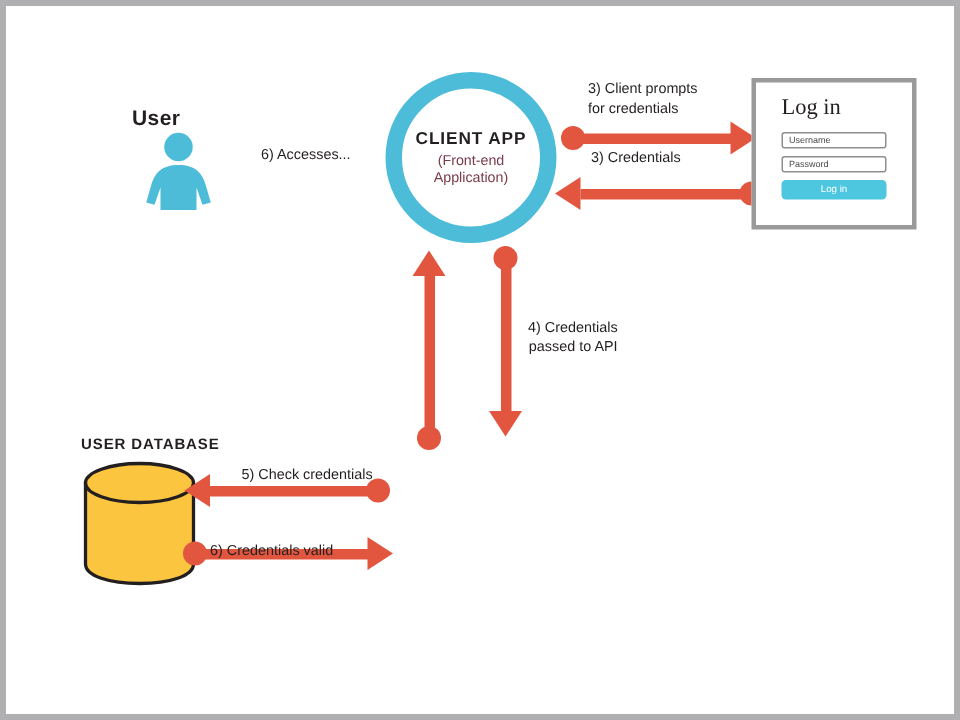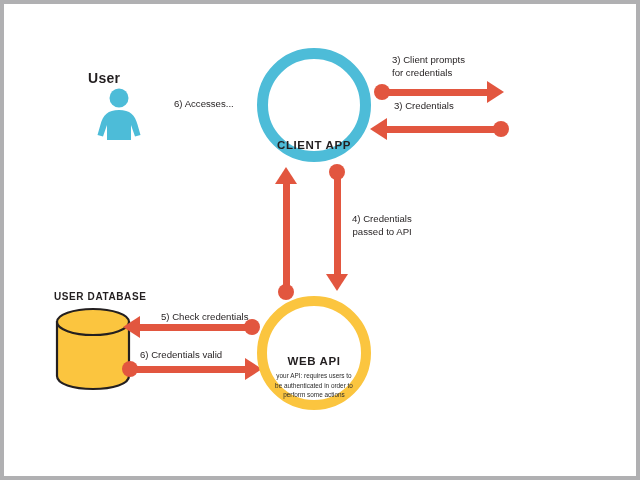--- a/index.html
+++ b/index.html
@@ -23,21 +23,21 @@
   }
   .abs { position: absolute; }
 
   
   .ring {
     border-radius: 50%;
     box-sizing: border-box;
     display: flex;
     flex-direction: column;
     align-items: center;
-    justify-content: flex-end;
+    justify-content: center;
     text-align: center;
   }
   #client-app-node {
     left: 253px; top: 44px;
     width: 114px; height: 114px;
     border: 11px solid #4dbcd8;
     background: #ffffff;
     z-index: 6;
   }
   #client-app-title {
@@ -184,60 +184,63 @@
     <svg width="46" height="52" viewBox="0 0 46 52">
       <circle cx="23" cy="10" r="9.5" fill="#4dbcd8"></circle>
       <path d="M23 22 C12 22 7 27 4.5 36.5 L1.5 47 L7 48.5 L11 37 L11 52 L35 52 L35 37 L39 48.5 L44.5 47 L41.5 36.5 C39 27 34 22 23 22 Z" fill="#4dbcd8"></path>
     </svg>
   </div>
 
   <div class="abs edge-label" style="left:170px; top:94px;">6) Accesses...</div>
 
   <div class="abs ring" id="client-app-node">
     <div id="client-app-title">CLIENT APP</div>
+    <div id="client-app-subtitle">(Front-end Application)</div>
   </div>
 
   <div class="abs edge-label" style="left:388px; top:50px;">3) Client prompts
 for credentials</div>
   <div class="abs dot" style="left:370px; top:80px;"></div>
   <div class="abs line-h" style="left:378px; top:84.5px; width:110px;"></div>
   <div class="abs arrow arrow-right" style="left:483px; top:77px;"></div>
 
   <div class="abs edge-label" style="left:390px; top:96px;">3) Credentials</div>
   <div class="abs dot" style="left:489px; top:117px;"></div>
   <div class="abs line-h" style="left:383px; top:121.5px; width:110px;"></div>
   <div class="abs arrow arrow-left" style="left:366px; top:114px;"></div>
 
+  <div class="abs" id="login-panel">
+    <div id="login-title">Log in</div>
+    <div class="login-field">Username</div>
+    <div class="login-field">Password</div>
+    <div id="login-submit">Log in</div>
+  </div>
 
   <div class="abs dot" style="left:274px; top:280px;"></div>
   <div class="abs line-v" style="left:278.5px; top:180px; height:108px;"></div>
   <div class="abs arrow arrow-up" style="left:271px; top:163px;"></div>
 
   <div class="abs edge-label" style="left:348px; top:209px;text-align:right;">4) Credentials
 passed to API</div>
   <div class="abs dot" style="left:325px; top:160px;"></div>
   <div class="abs line-v" style="left:329.5px; top:168px; height:104px;"></div>
   <div class="abs arrow arrow-down" style="left:322px; top:270px;"></div>
 
-  <div class="abs ring" id="web-api-node">
-    <div id="web-api-title">WEB API</div>
-    <div id="web-api-desc">your API: requires users to be authenticated in order to perform some actions</div>
-  </div>
 
   <div class="abs" id="db-label">USER DATABASE</div>
   <div class="abs" id="db-icon">
     <svg width="78" height="84" viewBox="0 0 78 84">
       <path d="M3 15 L3 69 C3 77 19 82 39 82 C59 82 75 77 75 69 L75 15 Z" fill="#fbc53f" stroke="#231f20" stroke-width="2.2"></path>
       <ellipse cx="39" cy="15" rx="36" ry="13" fill="#fbc53f" stroke="#231f20" stroke-width="2.2"></ellipse>
     </svg>
   </div>
 
   <div class="abs edge-label" style="left:141px; top:307px;margin-left:16px;">5) Check credentials</div>
   <div class="abs dot" style="left:240px; top:315px;"></div>
   <div class="abs line-h" style="left:136px; top:319.5px; width:112px;"></div>
   <div class="abs arrow arrow-left" style="left:119px; top:312px;"></div>
 
-  <div class="abs edge-label" style="left:136px; top:345px;text-align:right;">6) Credentials valid</div>
+  <div class="abs edge-label" style="left:136px; top:358px;text-align:right;">6) Credentials valid</div>
   <div class="abs dot" style="left:118px; top:357px;"></div>
   <div class="abs line-h" style="left:126px; top:361.5px; width:120px;"></div>
   <div class="abs arrow arrow-right" style="left:241px; top:354px;"></div>
 
 </div>
 
 </body></html>

